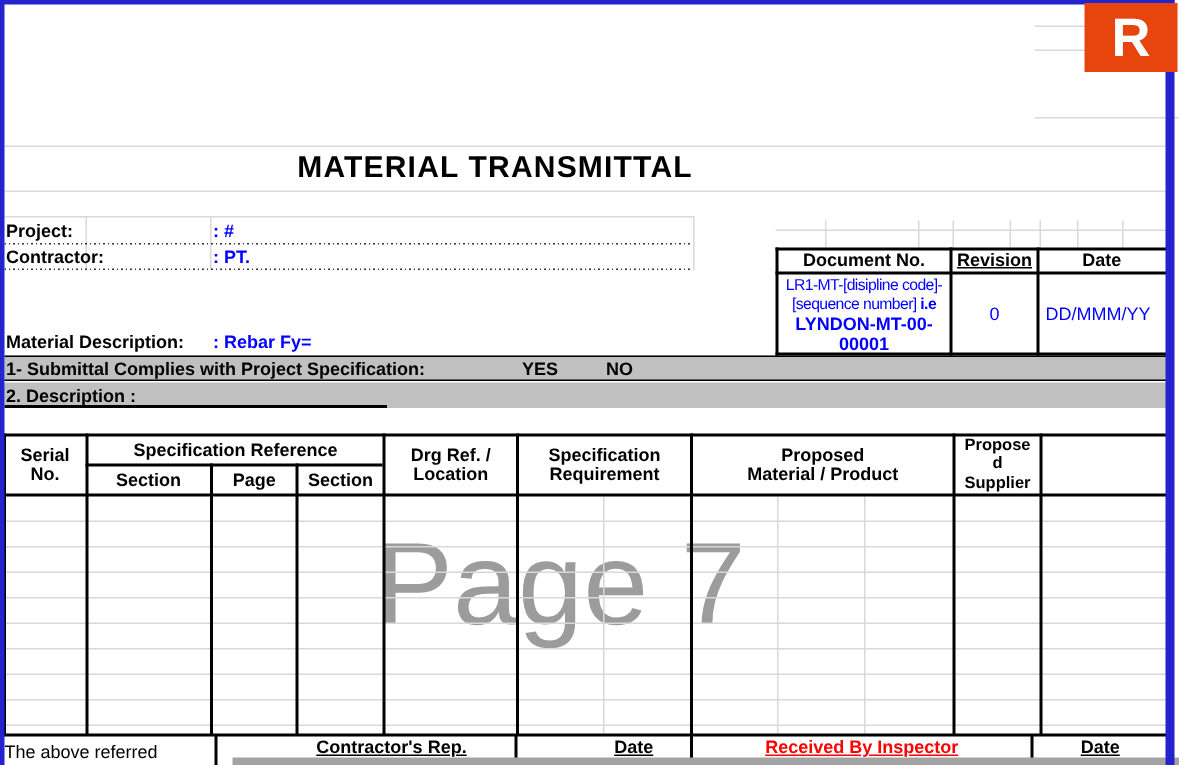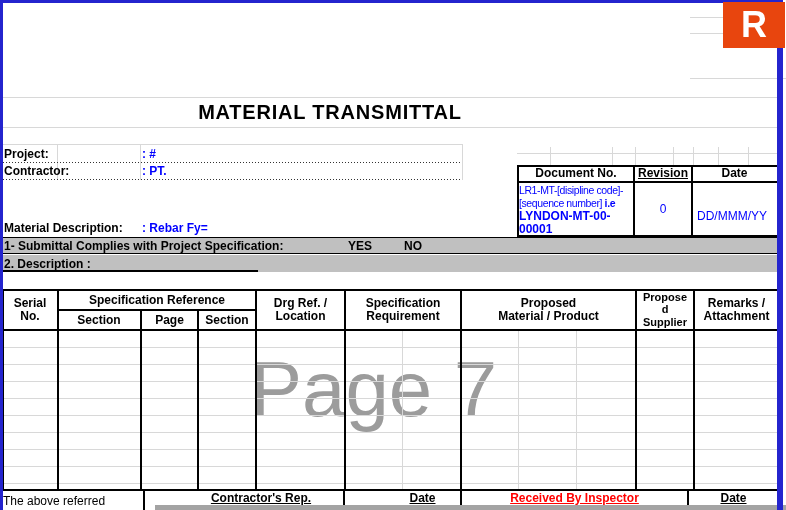--- a/index.html
+++ b/index.html
@@ -71,28 +71,28 @@
   <div class="bl" style="left:517px;top:181px;width:261px;height:2px;"></div>
   <div class="bl" style="left:517px;top:235px;width:261px;height:2px;"></div>
   <div class="bl" style="left:517px;top:165px;width:2px;height:72px;"></div>
   <div class="bl" style="left:633px;top:165px;width:2px;height:72px;"></div>
   <div class="bl" style="left:691px;top:165px;width:2px;height:72px;"></div>
 
   <div class="hdr" style="left:519px;top:166px;width:114px;height:15px;">Document No.</div>
   <div class="hdr" style="left:635px;top:166px;width:56px;height:15px;text-decoration:underline;">Revision</div>
   <div class="hdr" style="left:693px;top:166px;width:83px;height:15px;">Date</div>
 
-  <div class="txt blue" style="left:519px;top:184px;width:114px;white-space:normal;">
+  <div class="txt blue" style="left:519px;top:184px;width:114px;text-align:center;white-space:normal;">
     <div class="narrow">LR1-MT-[disipline code]-</div>
     <div class="narrow"><span>[sequence number] </span><span class="b">i.e</span></div>
     <div class="b" style="line-height:13px;">LYNDON-MT-00-</div>
     <div class="b" style="line-height:13px;">00001</div>
   </div>
   <div class="txt blue ctr" style="left:635px;top:183px;width:56px;height:52px;">0</div>
-  <div class="txt blue ctr" style="left:693px;top:190px;width:78px;height:52px;">DD/MMM/YY</div>
+  <div class="txt blue ctr" style="left:693px;top:183px;width:78px;height:52px;">DD/MMM/YY</div>
 
   <div class="bar" style="top:237px;height:17px;border-top:1px solid #000;border-bottom:1px solid #000;box-sizing:border-box;"></div>
   <div class="txt b" style="left:4px;top:239px;">1- Submittal Complies with Project Specification:</div>
   <div class="txt b" style="left:348px;top:239px;">YES</div>
   <div class="txt b" style="left:404px;top:239px;">NO</div>
 
   <div class="bar" style="top:255px;height:17px;"></div>
   <div class="txt b" style="left:4px;top:257px;">2. Description :</div>
   <div class="bl" style="left:3px;top:270px;width:255px;height:2px;"></div>
 
@@ -128,24 +128,20 @@
   </div>
   <div class="hdr" style="left:346px;top:291px;width:114px;height:37px;flex-direction:column;">
     <div>Specification</div>
       <div>Requirement</div>
   </div>
   <div class="hdr" style="left:637px;top:290px;width:56px;height:39px;flex-direction:column;font-size:11px;line-height:12.5px;">
     <div>Propose</div>
       <div>d</div>
       <div>Supplier</div>
   </div>
-  <div class="hdr" style="left:695px;top:291px;width:83px;height:37px;flex-direction:column;">
-    <div>Remarks /</div>
-      <div>Attachment</div>
-  </div>
 
   <div class="gl" style="left:3px;top:347px;width:775px;height:1px;"></div>
   <div class="gl" style="left:3px;top:364px;width:775px;height:1px;"></div>
   <div class="gl" style="left:3px;top:381px;width:775px;height:1px;"></div>
   <div class="gl" style="left:3px;top:398px;width:775px;height:1px;"></div>
   <div class="gl" style="left:3px;top:415px;width:775px;height:1px;"></div>
   <div class="gl" style="left:3px;top:432px;width:775px;height:1px;"></div>
   <div class="gl" style="left:3px;top:449px;width:775px;height:1px;"></div>
   <div class="gl" style="left:3px;top:466px;width:775px;height:1px;"></div>
   <div class="gl" style="left:3px;top:483px;width:775px;height:1px;"></div>

